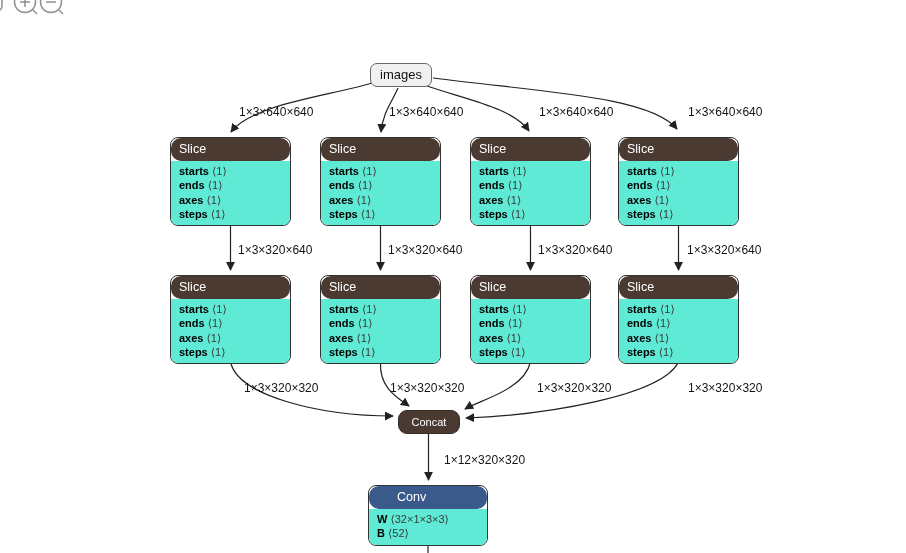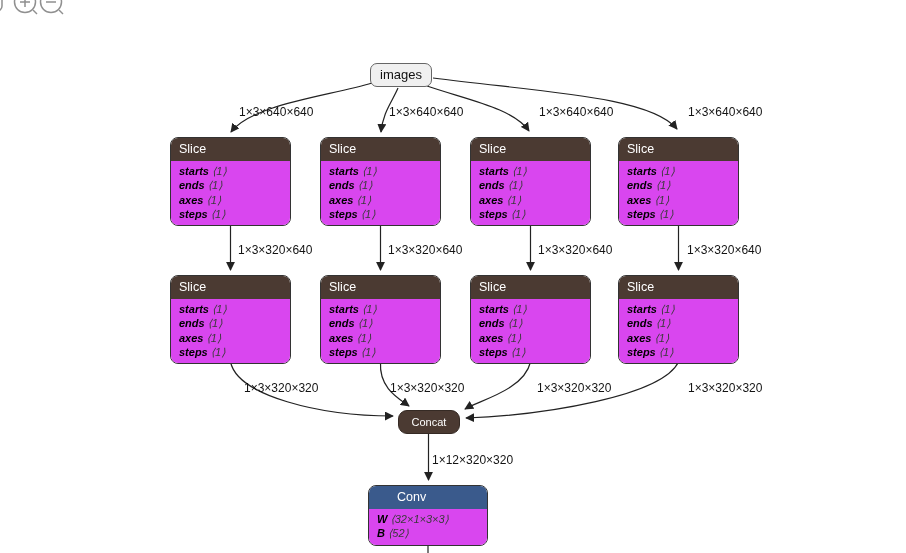--- a/index.html
+++ b/index.html
@@ -8,24 +8,24 @@
   #canvas { position: relative; width: 906px; height: 553px; }
 
   svg.edges { position: absolute; left: 0; top: 0; z-index: 0; }
   svg.edges path.edge { fill: none; stroke: var(--edge, #222); stroke-width: 1.2; }
   svg.edges .tool { fill: none; stroke: #8f8f8f; stroke-width: 1.5; }
 
   .node { position: absolute; width: 121px; background: #fff;
     border: 1px solid var(--node_border, #333); border-radius: 8px;
     overflow: hidden; z-index: 2; }
   .node-header { height: 23px; line-height: 23px; padding: 0 8px;
-    color: #fff; font-size: 12.5px; font-weight: 500; }
+    color: #fff; font-size: 12.5px; font-weight: 500; border-radius: 10px; }
   .slice-header { background: var(--slice_header, #4b3a32); }
   .conv-header  { background: var(--conv_header, #3a5a8c); padding-left: 28px; }
-  .node-body { padding: 3px 8px 4px; background: #d946ef; font-style: italic; }
+  .node-body { padding: 3px 8px 4px; background: #5eead4; }
   .attr { font-size: 11px; line-height: 14.3px; color: #1a1a1a; white-space: nowrap; }
   .attr-name { font-weight: bold; color: #000; }
   .attr-val { color: #3a3a3a; }
 
   .io-node { position: absolute; left: 370px; top: 63px; width: 62px; height: 24px;
     background: var(--input_fill, #f0f0f0); border: 1px solid #666; border-radius: 7px;
     text-align: center; line-height: 22px; font-size: 13px; color: #111; z-index: 2; }
 
   .concat-node { position: absolute; left: 398px; top: 410px; width: 62px; height: 24px;
     background: var(--concat_fill, #4b3a32); border: 1px solid #352a24; border-radius: 9px;
@@ -181,15 +181,15 @@
   <div class="edge-label" style="left:238px;top:243px">1×3×320×640</div>
   <div class="edge-label" style="left:388px;top:243px">1×3×320×640</div>
   <div class="edge-label" style="left:538px;top:243px">1×3×320×640</div>
   <div class="edge-label" style="left:687px;top:243px">1×3×320×640</div>
 
   <div class="edge-label" style="left:244px;top:381px">1×3×320×320</div>
   <div class="edge-label" style="left:390px;top:381px">1×3×320×320</div>
   <div class="edge-label" style="left:537px;top:381px">1×3×320×320</div>
   <div class="edge-label" style="left:688px;top:381px">1×3×320×320</div>
 
-  <div class="edge-label" style="left:432px;top:453px">1×12×320×320</div>
+  <div class="edge-label" style="left:444px;top:453px">1×12×320×320</div>
 
 </div>
 
 </body></html>

